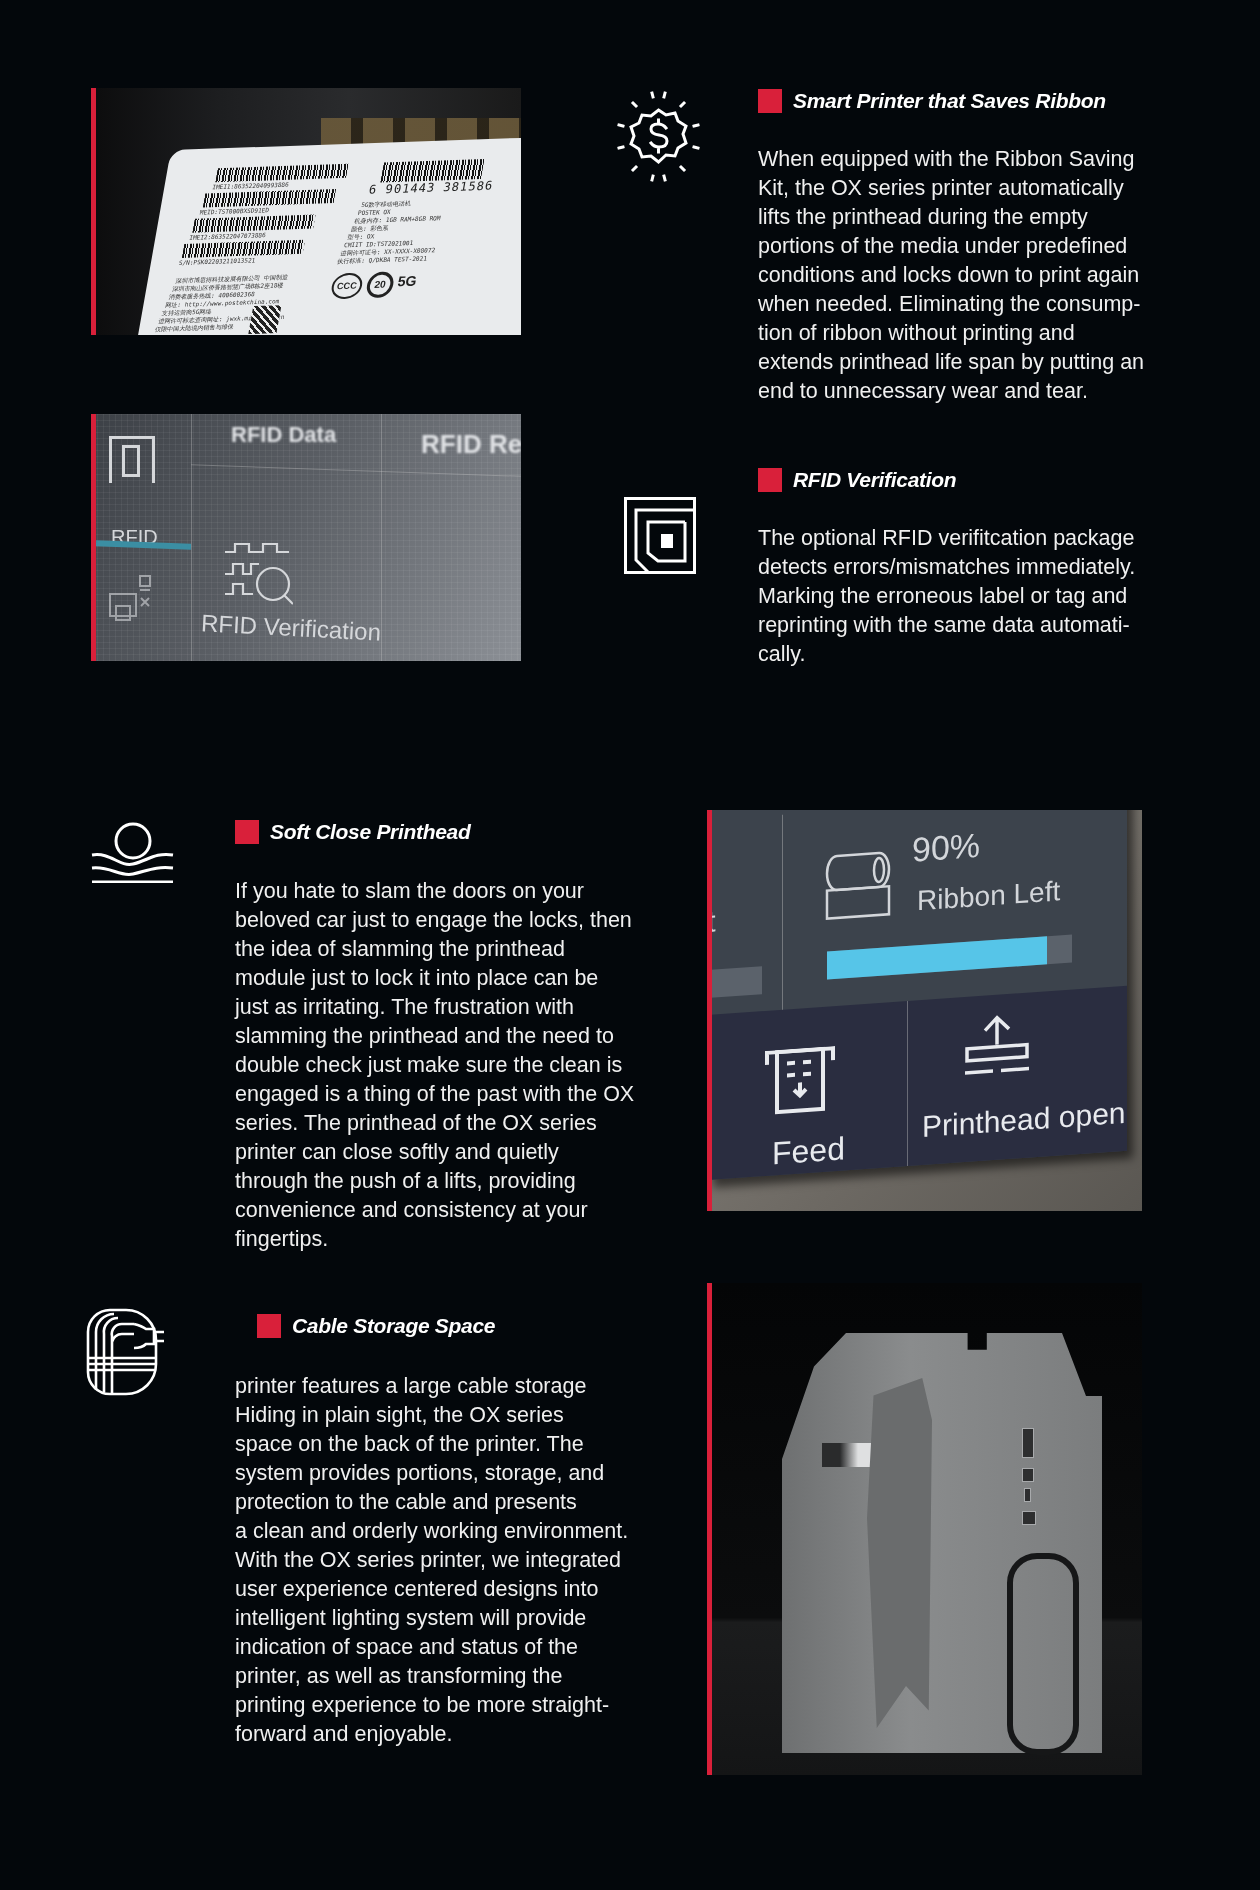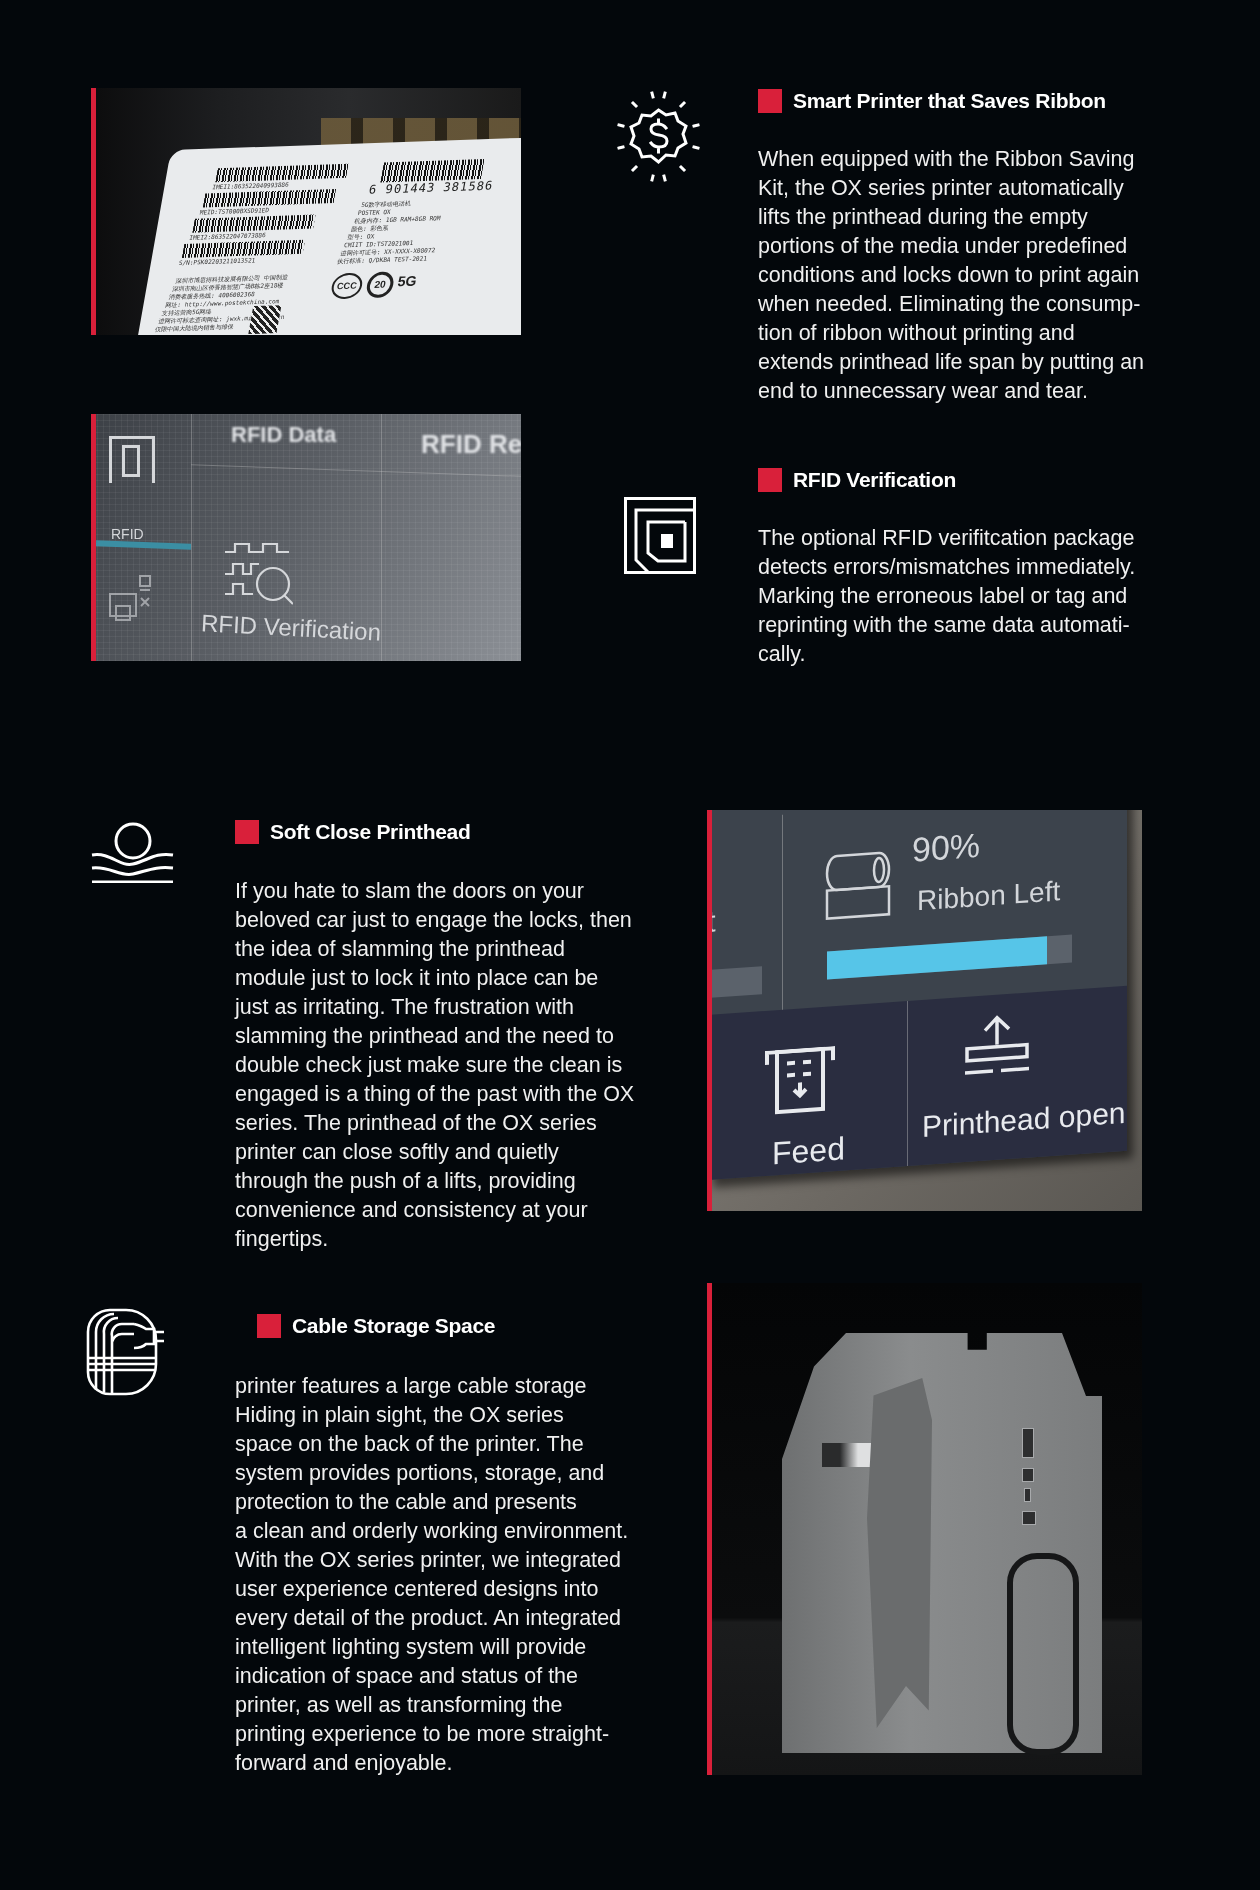--- a/index.html
+++ b/index.html
@@ -5,21 +5,21 @@
   html, body { margin: 0; padding: 0; }
   body {
     width: 1260px; height: 1890px;
     background: #03070b;
     position: relative; overflow: hidden;
     font-family: "Liberation Sans", "DejaVu Sans", sans-serif;
     color: #f2f2f2;
   }
   .photo { position: absolute; overflow: hidden; }
   .photo .redbar { position: absolute; left: 0; top: 0; bottom: 0; width: 5px; background: #d9203a; z-index: 5; }
-  .heading { position: absolute; display: flex; align-items: center; height: 24px; }
+  .heading { position: absolute; display: flex; align-items: center; height: 24px; font-style: italic; }
   .heading .sq { width: 24px; height: 24px; background: #d9203a; flex: 0 0 24px; }
   .heading .ttl { margin-left: 11px; font-weight: bold; font-size: 21px; letter-spacing: -0.3px; color: #ffffff; white-space: nowrap; }
   .body-text { position: absolute; font-size: 21.5px; line-height: 29px; color: #f0f0f0; }
   .body-text span { display: block; white-space: nowrap; }
   .icon { position: absolute; }
 
   
   #p1 { left: 91px; top: 88px; width: 430px; height: 247px; background: linear-gradient(90deg,#0c0c0d 0%,#1d1e20 30%,#2a2b2d 60%,#1a1a1a 100%); }
   #p1 .rollers { position:absolute; left: 230px; top: 30px; width: 200px; height: 28px; background: repeating-linear-gradient(90deg,#6b5a3a 0 30px,#2c2518 30px 42px); opacity: .9; }
   #p1 .label { position:absolute; left: 60px; top: 55px; width: 400px; height: 240px; background: #e9ebed; transform: skewX(-12deg) rotate(-2deg); border-radius: 14px 14px 0 0; }
@@ -122,21 +122,21 @@
   <div class="grid"></div>
   <div class="redbar"></div>
   <div class="vline" style="left:100px;"></div>
   <div class="vline" style="left:290px;"></div>
   <div class="hline" style="left:100px;top:56px;width:330px;transform:rotate(2deg);"></div>
   <div class="t blur" style="left:140px;top:8px;font-size:22px;">RFID Data</div>
   <div class="t blur" style="left:330px;top:15px;font-size:26px;">RFID Re</div>
   <div class="icon" style="left:18px;top:22px;width:40px;height:44px;border:3px solid #d5d7da;border-bottom:none;">
     <div style="position:absolute;left:10px;top:6px;width:12px;height:26px;border:3px solid #d5d7da;"></div>
   </div>
-  <div class="t" style="left:20px;top:112px;font-size:14px;">RFID</div>
+  <div class="t" style="left:20px;top:112px;font-size:20px;">RFID</div>
   <div class="teal"></div>
   <div class="icon" style="left:15px;top:160px;width:50px;height:55px;opacity:.6;">
     <svg width="50" height="55" viewBox="0 0 50 55" fill="none" stroke="#d5d7da" stroke-width="2">
       <rect x="4" y="20" width="26" height="22"></rect>
         <rect x="10" y="32" width="14" height="14"></rect>
         <rect x="34" y="2" width="10" height="10"></rect>
         <path d="M34 16 h10 M35 24 l8 8 M43 24 l-8 8"></path>
     </svg>
   </div>
   <div class="icon" style="left:132px;top:128px;width:70px;height:70px;">
@@ -254,21 +254,20 @@
 </div>
 <div class="body-text" style="left:235px;top:1372px;">
   <span>printer features a large cable storage</span>
   <span>Hiding in plain sight, the OX series</span>
   <span>space on the back of the printer. The</span>
   <span>system provides portions, storage, and</span>
   <span>protection to the cable and presents</span>
   <span>a clean and orderly working environment.</span>
   <span>With the OX series printer, we integrated</span>
   <span>user experience centered designs into</span>
-  <span>every detail of the product. An integrated</span>
   <span>intelligent lighting system will provide</span>
   <span>indication of space and status of the</span>
   <span>printer, as well as transforming the</span>
   <span>printing experience to be more straight-</span>
   <span>forward and enjoyable.</span>
 </div>
 
 <div class="photo" id="p4">
   <div class="body"></div>
   <div class="slot"></div>

